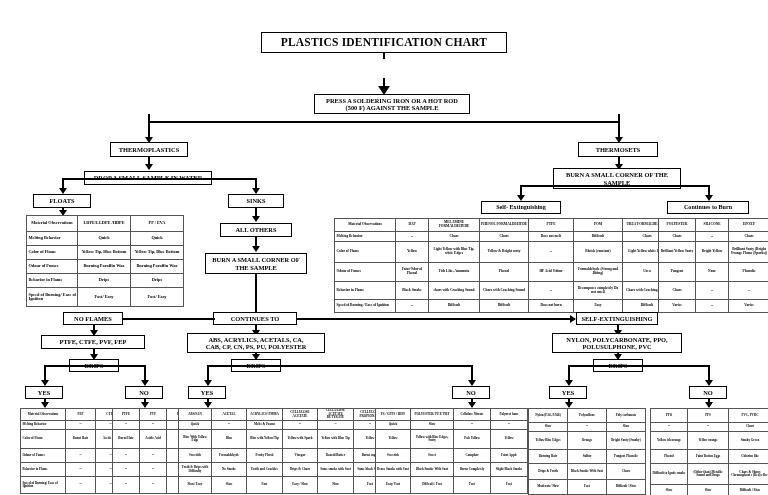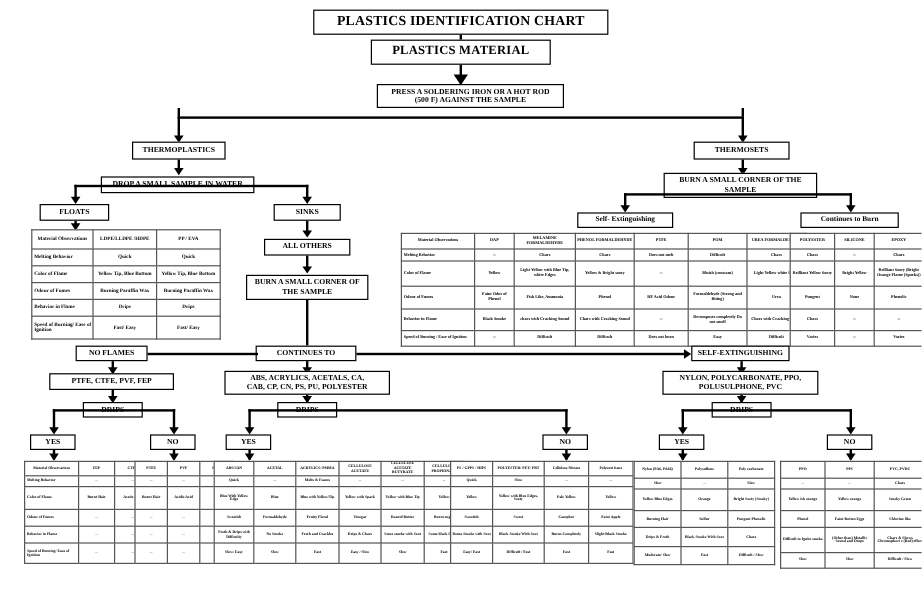--- a/index.html
+++ b/index.html
@@ -4,21 +4,21 @@
 <style>
   html,body{margin:0;padding:0;}
   body{
     width:768px;height:495px;
     background:#ffffff;
     font-family:"Liberation Serif", serif;
     color:#000;
     overflow:hidden;
     position:relative;
   }
-  #root{position:relative;width:768px;height:445px;}
+  #root{position:relative;width:768px;height:445px;margin-top:24px;}
 
   
   .box{
     position:absolute;
     box-sizing:border-box;
     border:1px solid #000;
     background:#fff;
     display:flex;
     align-items:center;
     justify-content:center;
@@ -79,21 +79,20 @@
 </style>
 </head>
 <body>
 
 <div id="root">
 
   <div class="box title-box" style="left:261px;top:8px;width:246px;height:21px;">PLASTICS IDENTIFICATION CHART</div>
 
   <div class="ln vl" style="left:383px;top:29px;height:6px;"></div>
 
-  <div class="box mat-box" style="left:309px;top:33px;width:150px;height:21px;">PLASTICS MATERIAL</div>
 
   <div class="ln vl" style="left:383px;top:54px;height:11px;"></div>
   <div class="arw arw-big" style="left:378px;top:62px;"></div>
 
   <div class="box b7" style="left:314px;top:70px;width:156px;height:20px;flex-direction:column;">
     <span>PRESS A SOLDERING IRON OR A HOT ROD</span>
     <span>(500 F) AGAINST THE SAMPLE</span>
   </div>
 
   <div class="ln hl" style="left:148px;top:97px;width:472px;"></div>

